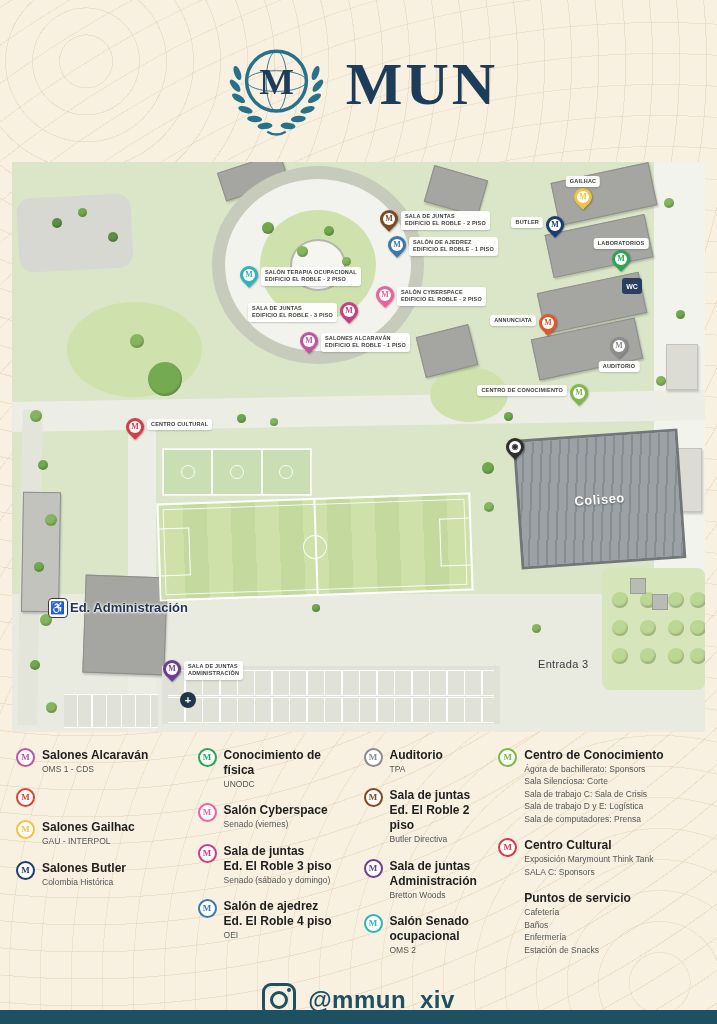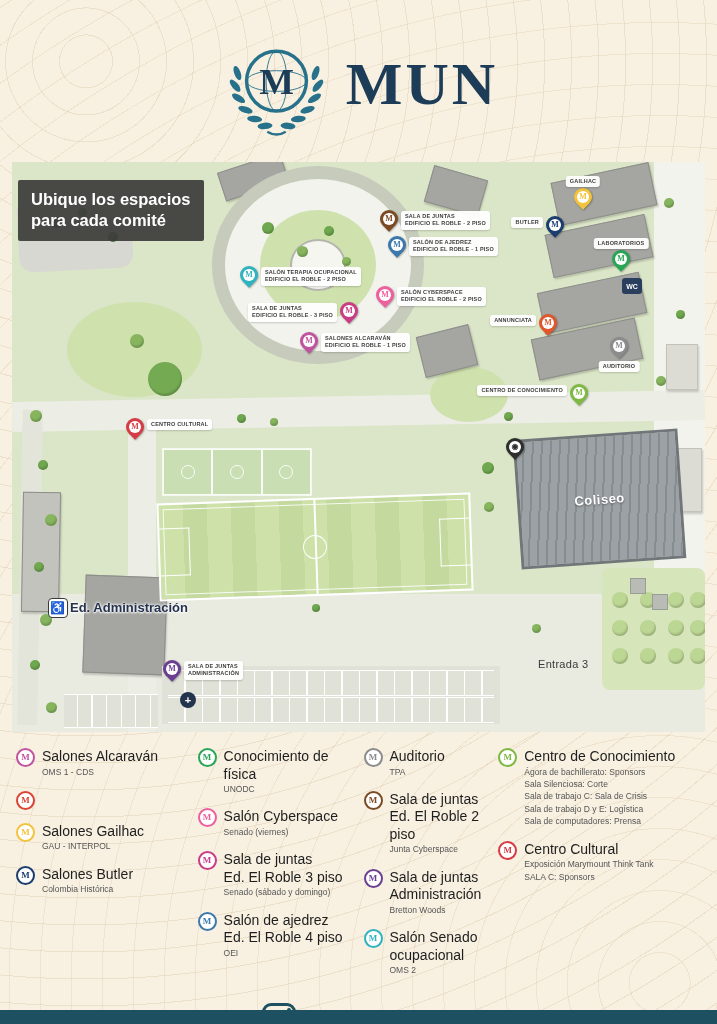--- a/index.html
+++ b/index.html
@@ -73,21 +73,21 @@
   .admin-label{left:58px;top:438px;font-size:13px;font-weight:700;color:#24324e;
     text-shadow:0 0 3px #fff,0 0 3px #fff,0 1px 2px #fff;}
   .entrada-label{left:526px;top:496px;font-size:11px;color:#3a3a3a;letter-spacing:.3px;}
   
   .legend{padding:16px 16px 4px 16px;}
   .legend-grid{display:grid;grid-template-columns:1.1fr 1fr .8fr 1.3fr;column-gap:10px;}
   .legend-entry{display:flex;gap:7px;margin-bottom:13px;align-items:flex-start;}
   .legend-icon{flex:0 0 auto;width:15px;height:15px;border:2px solid #999;border-radius:50%;
     font-family:"Liberation Serif",serif;font-weight:700;font-size:9px;line-height:14px;text-align:center;background:#fff;}
   .legend-icon.empty{border-color:transparent;background:transparent;}
-  .legend-title{font-size:14px;font-weight:400;color:#1e1e1e;white-space:pre-line;line-height:1.25;}
+  .legend-title{font-size:12px;font-weight:700;color:#1e1e1e;white-space:pre-line;line-height:1.25;}
   .legend-line{font-size:8.5px;color:#555;line-height:1.35;margin-top:1px;}
   
   .footer{height:48px;display:flex;align-items:center;justify-content:center;gap:12px;margin-top:2px;}
   .ig{display:inline-block;width:28px;height:28px;border:3px solid #1d5060;border-radius:9px;position:relative;}
   .ig::before{content:"";position:absolute;inset:5px;border:3px solid #1d5060;border-radius:50%;}
   .ig::after{content:"";position:absolute;top:2px;right:2px;width:4px;height:4px;background:#1d5060;border-radius:50%;}
   .handle{font-size:24px;font-weight:700;color:#1d5060;letter-spacing:.5px;}
   .bottom-bar{position:absolute;left:0;bottom:0;width:100%;height:14px;background:#1d5060;}
 </style>
 </head>
@@ -170,22 +170,20 @@
       <div class="f-box l"></div>
       <div class="f-box r"></div>
     </div>
 
     <div class="parking">
       <div class="p-row"></div>
       <div class="p-row"></div>
     </div>
     <div class="parking-left"></div>
 
-    <div class="banner">Ubique los espacios
-para cada comité</div>
     <div class="map-label admin-label">Ed. Administración</div>
     <div class="map-label entrada-label">Entrada 3</div>
     <div id="map-icons">
         <div class="map-icon wc" style="left: 610px; top: 116px;">WC</div>
         <div class="map-icon wheelchair" style="left: 36px; top: 436px;">♿</div>
         <div class="map-icon cross" style="left: 168px; top: 530px;">+</div>
       </div>
     <div id="map-trees">
         <div class="tree" style="left: 18px; top: 248px; width: 12px; height: 12px; background: rgb(134, 181, 94);"></div>
         <div class="tree" style="left: 26px; top: 298px; width: 10px; height: 10px; background: rgb(111, 168, 78);"></div>
@@ -378,21 +376,21 @@
             <div>
               <div class="legend-title">Auditorio</div>
               <div class="legend-line">TPA</div>
             </div>
           </div>
           <div class="legend-entry">
             <div class="legend-icon" style="border-color: rgb(123, 74, 34); color: rgb(123, 74, 34);">M</div>
             <div>
               <div class="legend-title">Sala de juntas
 Ed. El Roble 2 piso</div>
-              <div class="legend-line">Junta Cyberspace</div>
+              <div class="legend-line">Butler Directiva</div>
             </div>
           </div>
           <div class="legend-entry">
             <div class="legend-icon" style="border-color: rgb(106, 62, 145); color: rgb(106, 62, 145);">M</div>
             <div>
               <div class="legend-title">Sala de juntas
 Administración</div>
               <div class="legend-line">Bretton Woods</div>
             </div>
           </div>
@@ -420,20 +418,27 @@
           <div class="legend-entry">
             <div class="legend-icon" style="border-color: rgb(214, 60, 69); color: rgb(214, 60, 69);">M</div>
             <div>
               <div class="legend-title">Centro Cultural</div>
               <div class="legend-line">Exposición Marymount Think Tank</div>
               <div class="legend-line">SALA C: Sponsors</div>
             </div>
           </div>
           <div class="legend-entry">
             <div class="legend-icon empty"></div>
+            <div>
+              <div class="legend-title">Puntos de servicio</div>
+              <div class="legend-line">Cafetería</div>
+              <div class="legend-line">Baños</div>
+              <div class="legend-line">Enfermería</div>
+              <div class="legend-line">Estación de Snacks</div>
+            </div>
           </div>
         </div>
       </div>
   </section>
 
   <footer class="footer">
     <span class="ig"></span>
     <span class="handle">@mmun_xiv</span>
   </footer>
 

